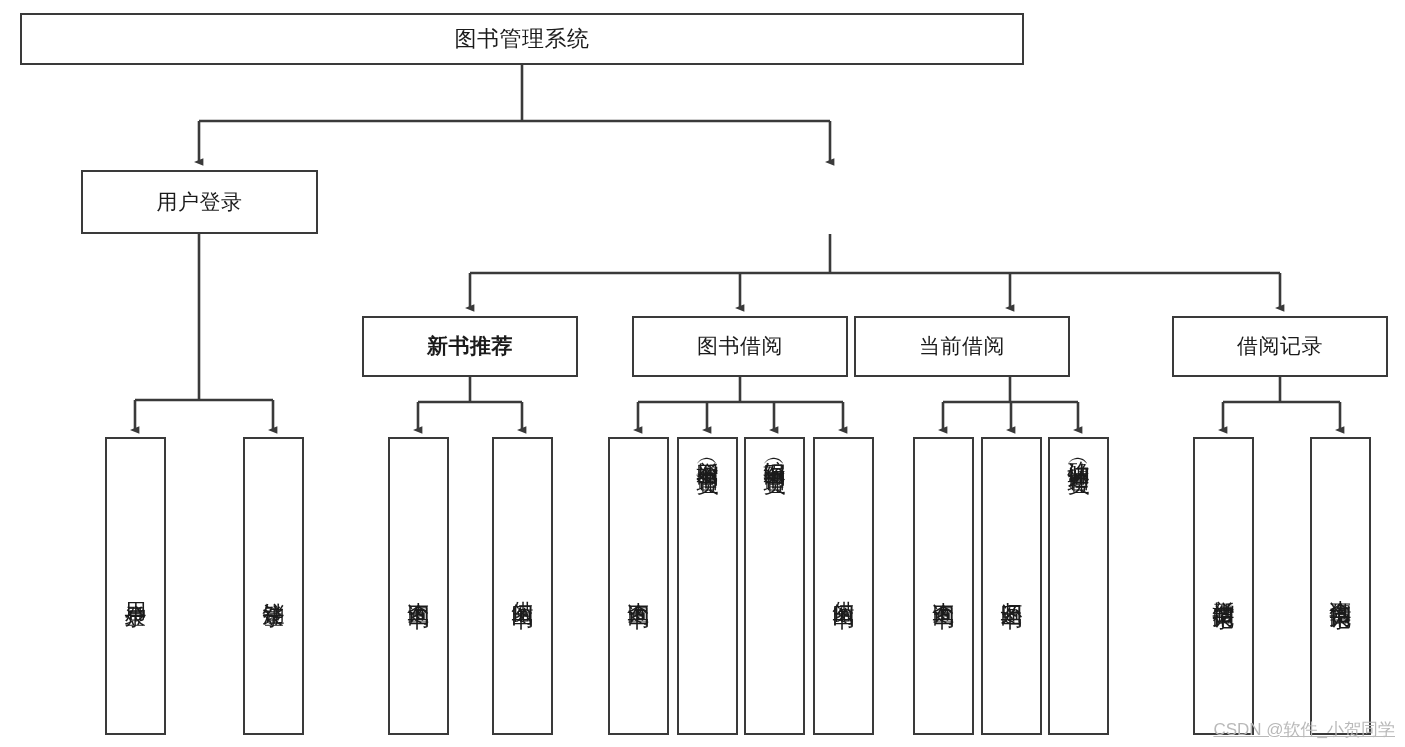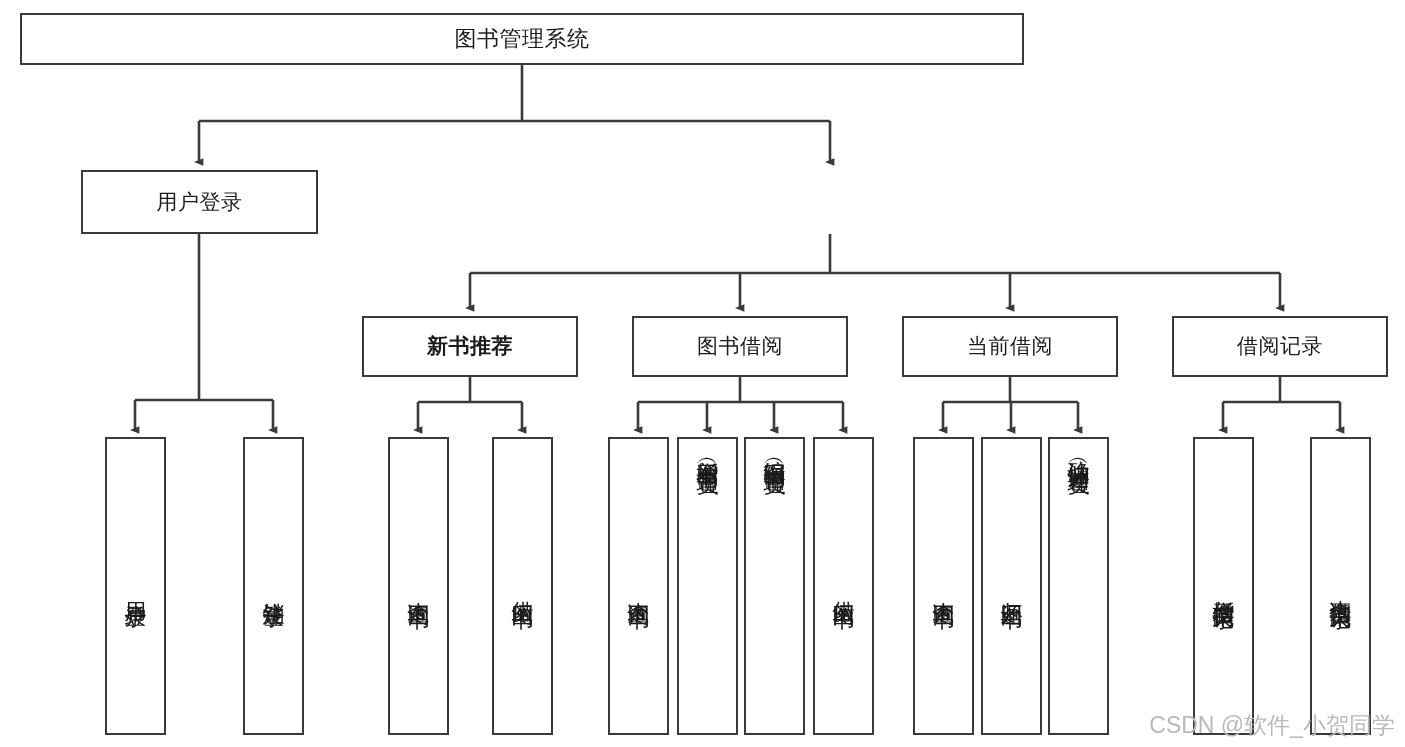--- a/index.html
+++ b/index.html
@@ -64,25 +64,26 @@
     white-space: nowrap;
     text-align: left;
   }
   .node.v.center {
     align-items: center;
   }
   #watermark {
     position: absolute;
     right: 10px;
     bottom: 6px;
-    font-size: 23px;
+    font-size: 17px;
     color: #b9b9b9;
     white-space: nowrap;
     z-index: 5;
     font-family: "Liberation Sans", "DejaVu Sans", sans-serif;
+    text-decoration: underline;
   }
 </style>
 </head>
 <body>
 
 <div id="canvas">
 
   <svg class="edges" viewBox="0 0 1405 747">
     <defs>
       <marker id="arrow" markerWidth="10" markerHeight="10" refX="4.2" refY="5" orient="auto" markerUnits="userSpaceOnUse">
@@ -146,21 +147,21 @@
 
 
   <div class="node h" style="left:362px; top:316px; width:216px; height:61px;font-weight:bold;">
     <span class="lbl">新书推荐</span>
   </div>
 
   <div class="node h" style="left:632px; top:316px; width:216px; height:61px;align-items:center;">
     <span class="lbl">图书借阅</span>
   </div>
 
-  <div class="node h" style="left:902px; top:316px; width:216px; height:61px;">
+  <div class="node h" style="left:854px; top:316px; width:216px; height:61px;">
     <span class="lbl">当前借阅</span>
   </div>
 
   <div class="node h" style="left:1172px; top:316px; width:216px; height:61px;">
     <span class="lbl">借阅记录</span>
   </div>
 
   <div class="node v center" style="left:105px; top:437px; width:61px; height:298px;">
     <span class="lbl">用户登录</span>
   </div>

